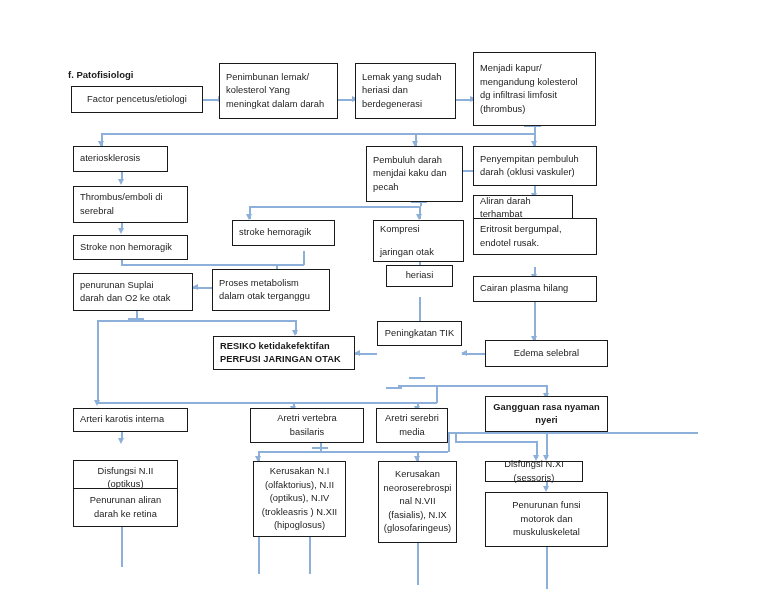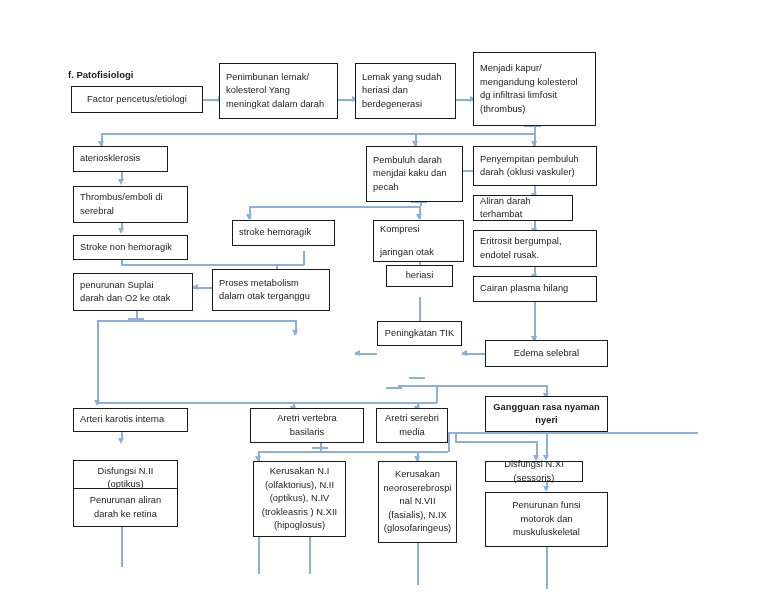--- a/index.html
+++ b/index.html
@@ -259,21 +259,21 @@
 
   <div class="node left" style="left:232px; top:220px; width:103px; height:26px;">
     <span>stroke hemoragik</span>
   </div>
 
   <div class="node left" style="left:373px; top:220px; width:91px; height:42px;gap:10px;">
     <span>Kompresi</span>
     <span>jaringan otak</span>
   </div>
 
-  <div class="node left" style="left:473px; top:230px; width:124px; height:37px;">
+  <div class="node left" style="left:473px; top:218px; width:124px; height:37px;">
     <span>Eritrosit bergumpal,</span>
     <span>endotel rusak.</span>
   </div>
 
   <div class="node left" style="left:73px; top:235px; width:115px; height:25px;">
     <span>Stroke non hemoragik</span>
   </div>
 
   <div class="node center" style="left:386px; top:265px; width:67px; height:22px;">
     <span>heriasi</span>
@@ -286,20 +286,24 @@
   <div class="node left" style="left:73px; top:273px; width:120px; height:38px;">
     <span>penurunan  Suplai</span>
     <span>darah dan O2 ke otak</span>
   </div>
 
   <div class="node left" style="left:212px; top:269px; width:118px; height:42px;">
     <span>Proses metabolism</span>
     <span>dalam otak terganggu</span>
   </div>
 
+  <div class="node left bold" style="left:213px; top:336px; width:142px; height:34px;">
+    <span>RESIKO ketidakefektifan</span>
+    <span>PERFUSI JARINGAN OTAK</span>
+  </div>
 
   <div class="node center" style="left:377px; top:321px; width:85px; height:25px;">
     <span>Peningkatan TIK</span>
   </div>
 
   <div class="node center" style="left:485px; top:340px; width:123px; height:27px;">
     <span>Edema selebral</span>
   </div>
 
   <div class="node left" style="left:73px; top:408px; width:115px; height:24px;">

